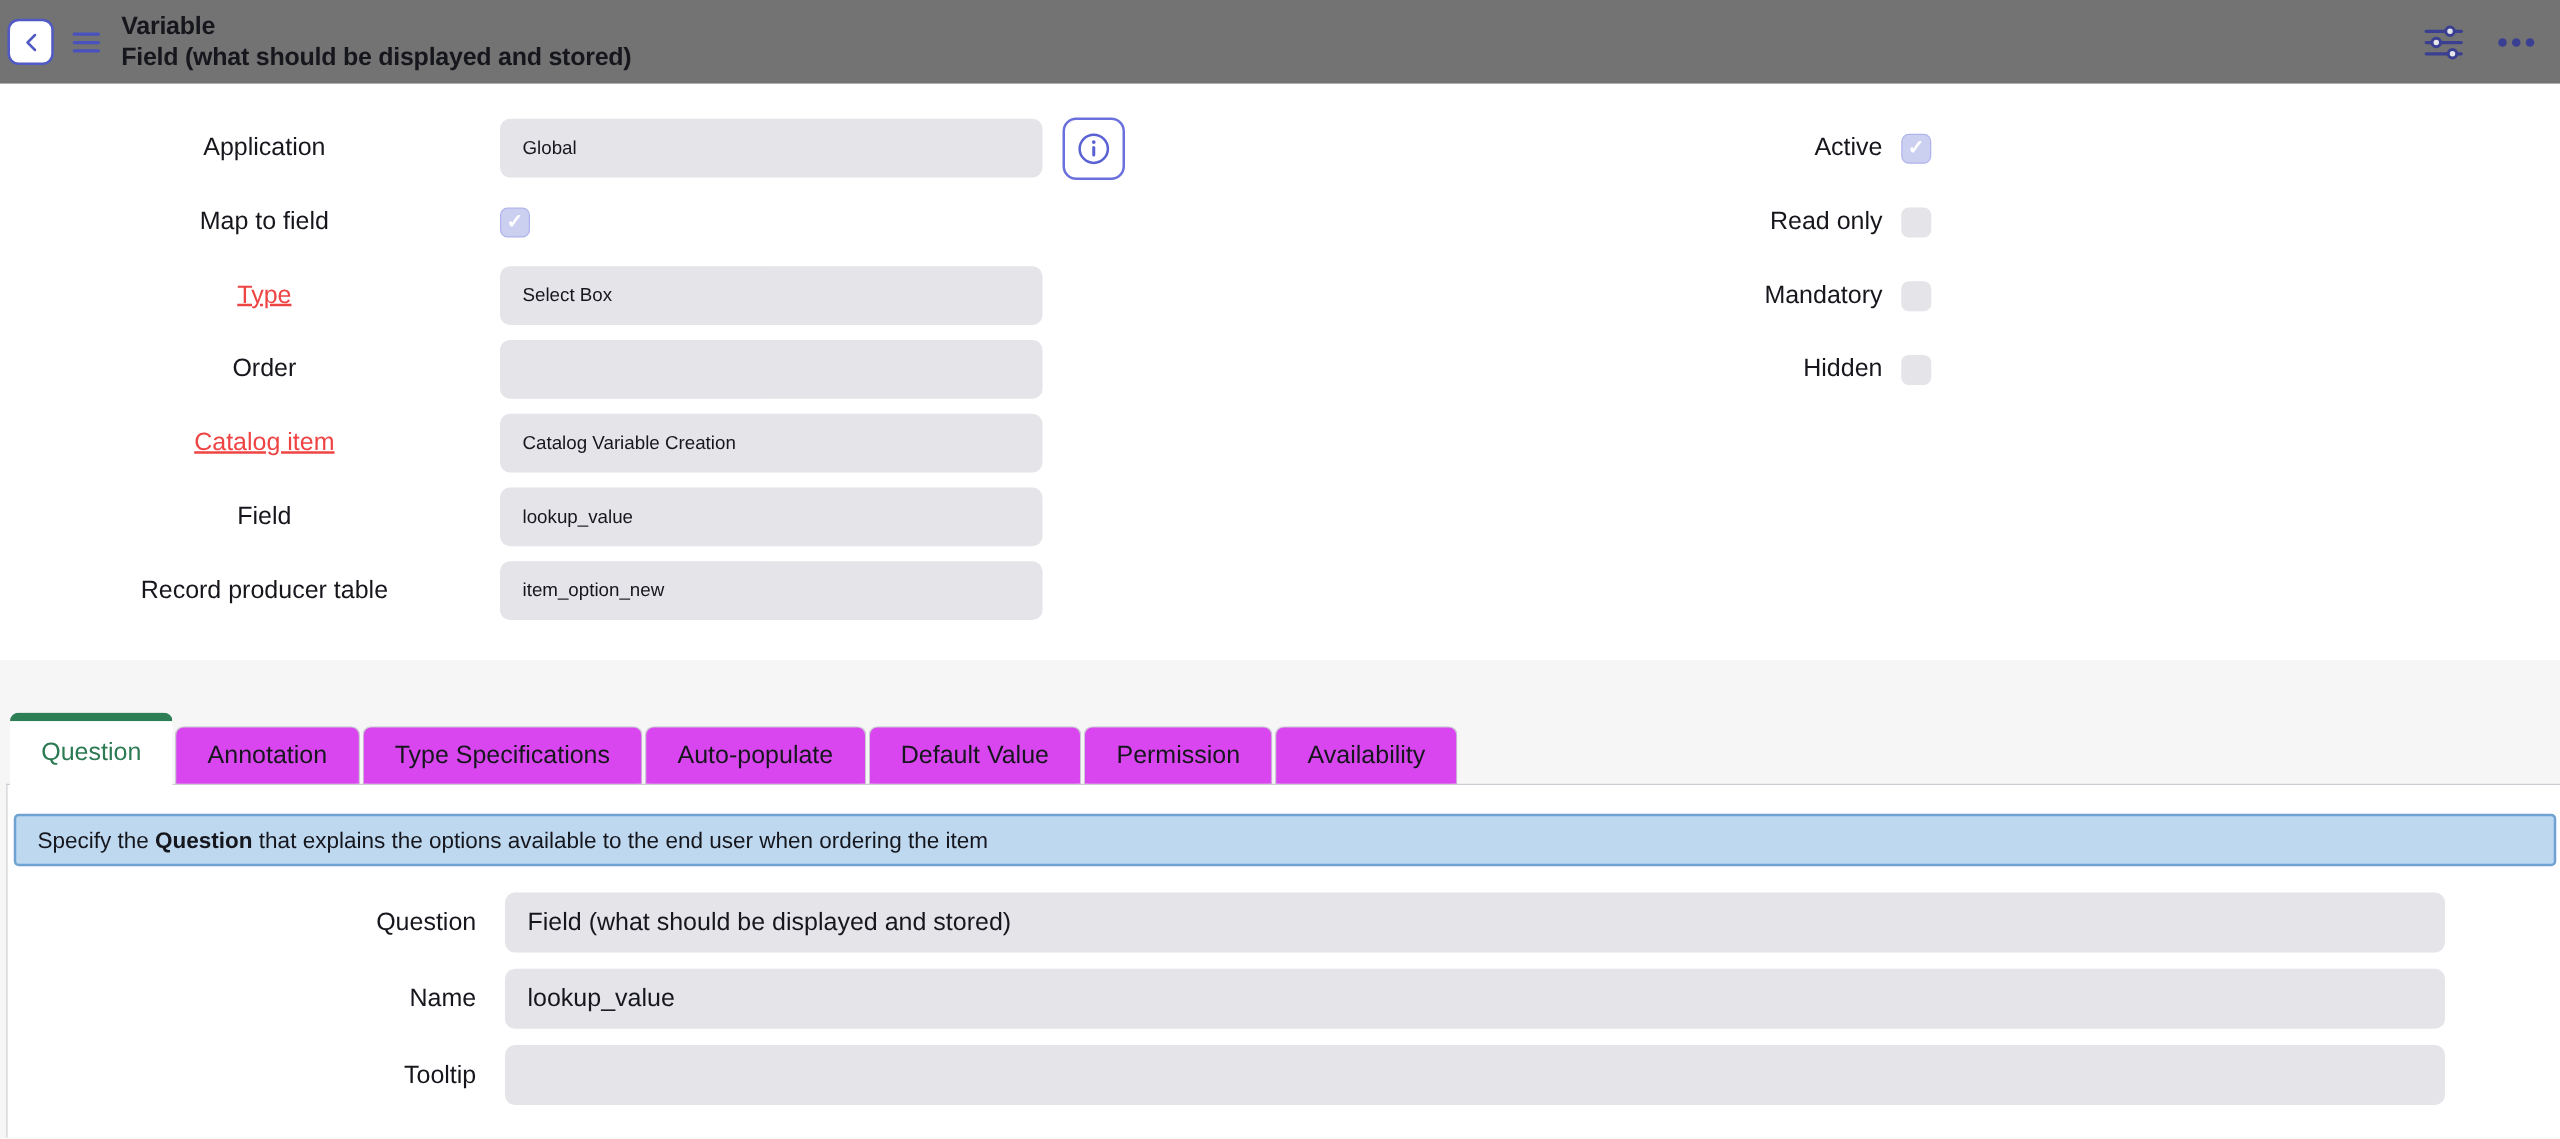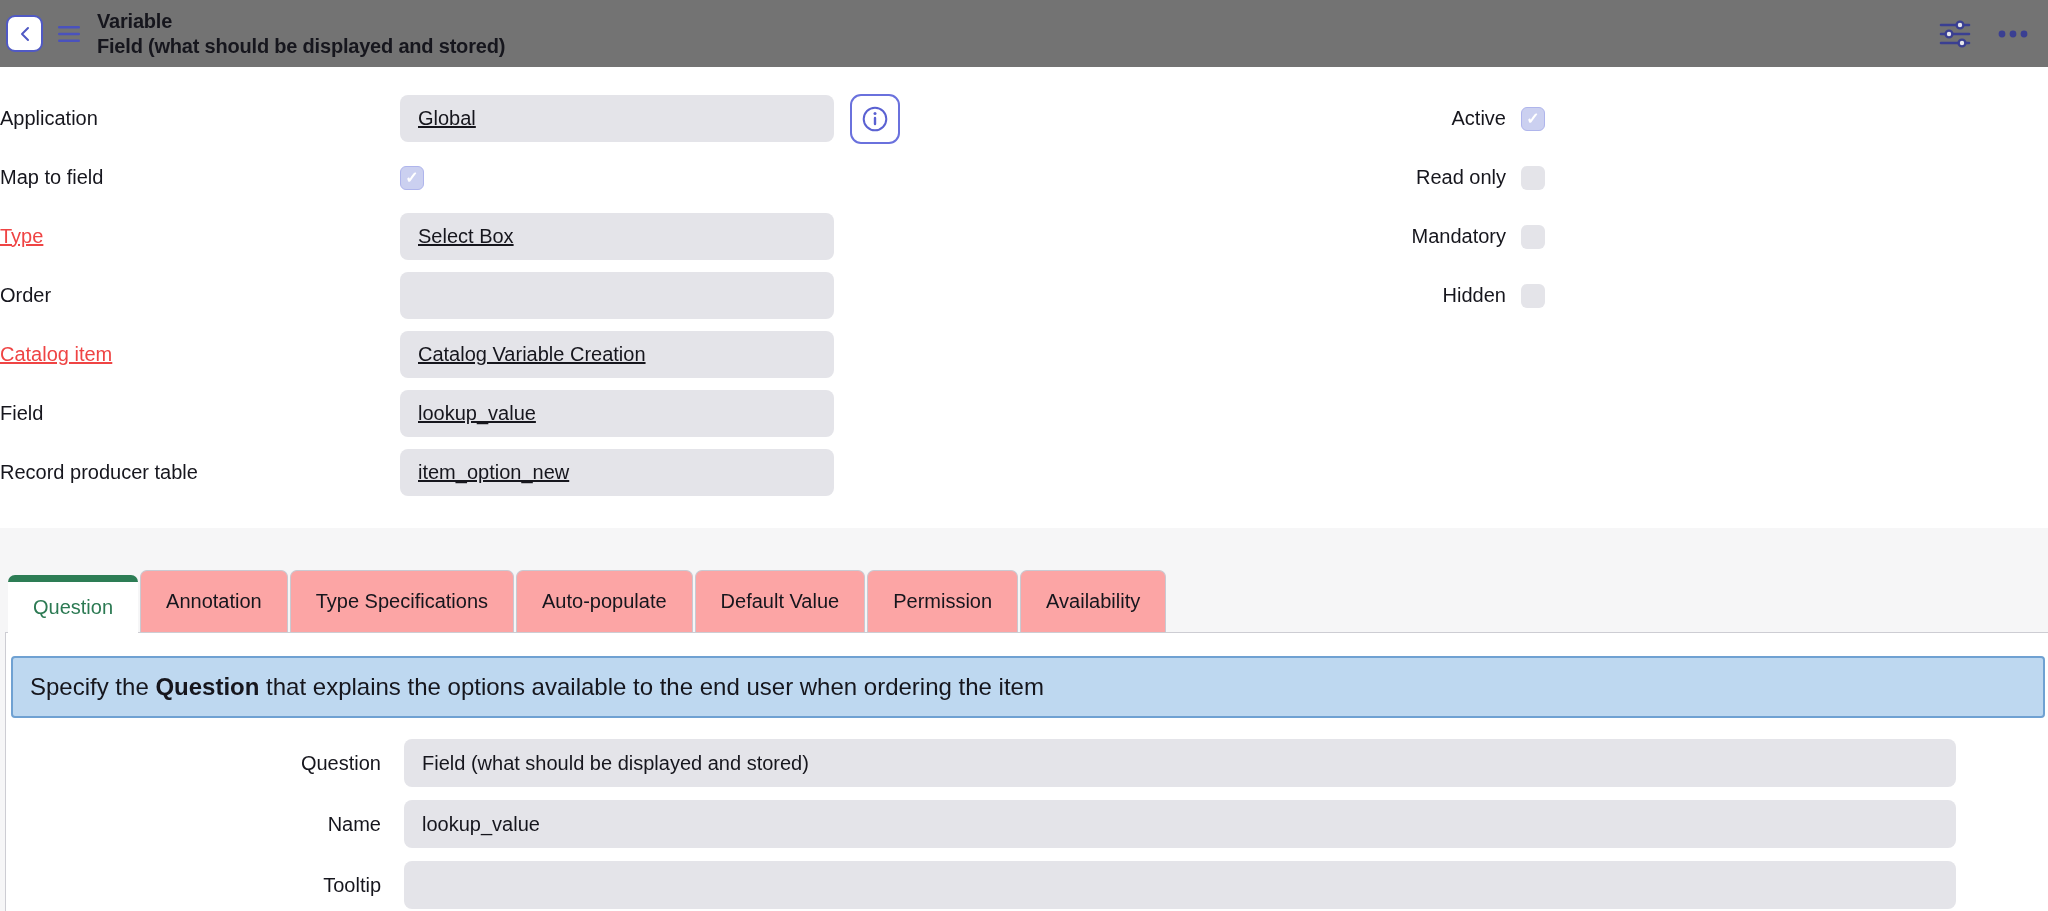--- a/index.html
+++ b/index.html
@@ -54,36 +54,36 @@
   
   .main {
     position: relative;
     padding-top: 28px;
     height: 461px;
     background: #ffffff;
   }
   .form-row { display: flex; align-items: center; height: 47px; margin-bottom: 12px; }
   .form-label {
     width: 381px;
-    text-align: left;
+    text-align: center;
     font-size: 20px;
     color: #16161d;
     flex: none;
+    padding-left: 42px;
   }
   .label-link { color: #ef4444; text-decoration: underline; cursor: pointer; }
   .form-input {
     margin-left: 19px;
     width: 434px; height: 47px;
     background: #e4e4e9;
     border-radius: 8px;
     display: flex; align-items: center;
     padding: 0 18px;
-    font-size: 20px;
-    flex: none;
-    text-decoration: underline;
+    font-size: 15px;
+    flex: none;
   }
   .info-btn {
     margin-left: 16px;
     width: 50px; height: 50px;
     background: #ffffff;
     border: 2px solid #6a71dd;
     border-radius: 11px;
     display: flex; align-items: center; justify-content: center;
     cursor: pointer;
     flex: none;
@@ -109,25 +109,25 @@
   
   .section { background: #f6f6f7; height: 383px; }
   .tab-strip {
     display: flex;
     align-items: flex-end;
     padding: 42px 0 0 8px;
     position: relative;
     z-index: 2;
   }
   .tab {
-    height: 62px;
+    height: 46px;
     display: flex; align-items: center;
     padding: 0 25px;
     font-size: 20px;
-    background: #fca5a5;
+    background: #d946ef;
     border: 1px solid #c9c9d1;
     border-bottom: none;
     border-radius: 7px 7px 0 0;
     margin-right: 2px;
     cursor: pointer;
     white-space: nowrap;
   }
   .tab.active {
     height: 58px;
     background: #ffffff;
@@ -143,27 +143,27 @@
     border-top: 1px solid #cdcdd3;
     border-left: 1px solid #cdcdd3;
     margin-left: 5px;
     height: 283px;
     position: relative;
     z-index: 1;
   }
   .banner {
     margin: 23px 0 0 5px;
     width: calc(100% - 8px);
-    height: 62px;
+    height: 42px;
     background: #bed8f0;
     border: 2px solid #6fa1d2;
     border-radius: 4px;
     display: flex; align-items: center;
     padding: 0 17px;
-    font-size: 24px;
+    font-size: 18px;
   }
   .q-rows { margin-top: 21px; }
   .q-row { display: flex; align-items: center; height: 48px; margin-bottom: 13px; }
   .q-label { width: 375px; text-align: right; font-size: 20px; flex: none; }
   .q-input {
     margin-left: 23px;
     width: 1552px; height: 48px;
     background: #e4e4e9;
     border-radius: 8px;
     display: flex; align-items: center;

